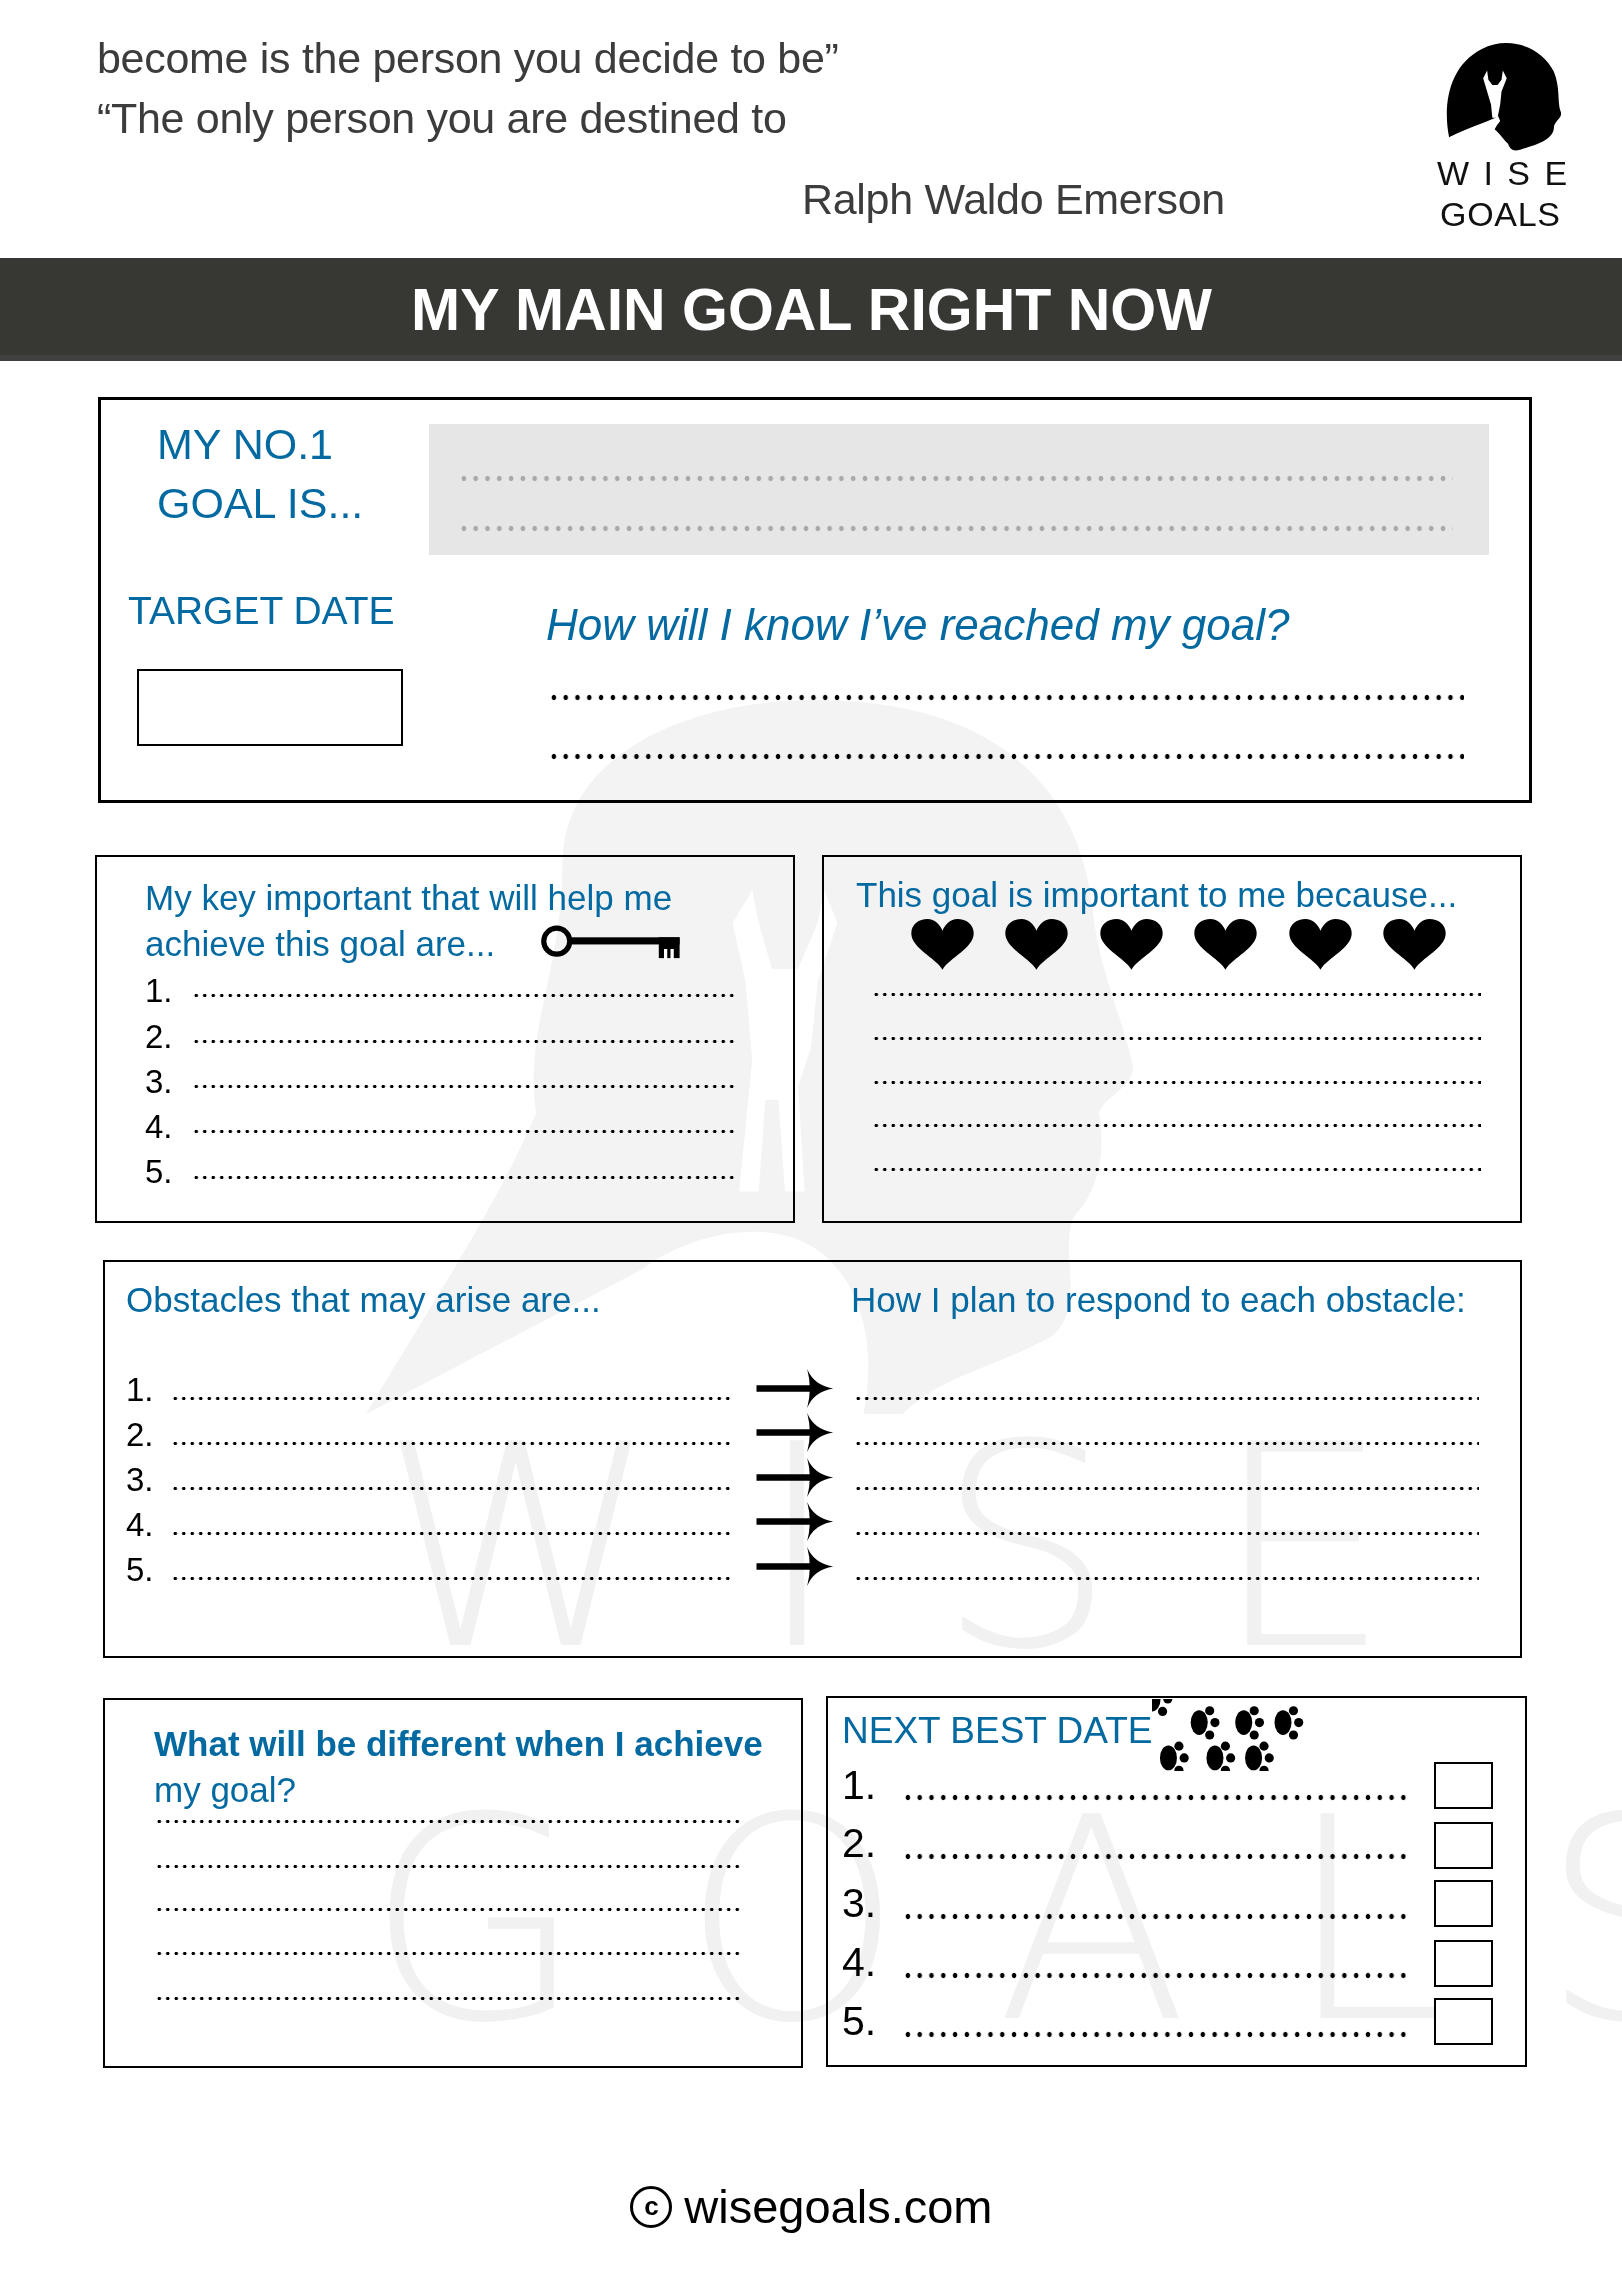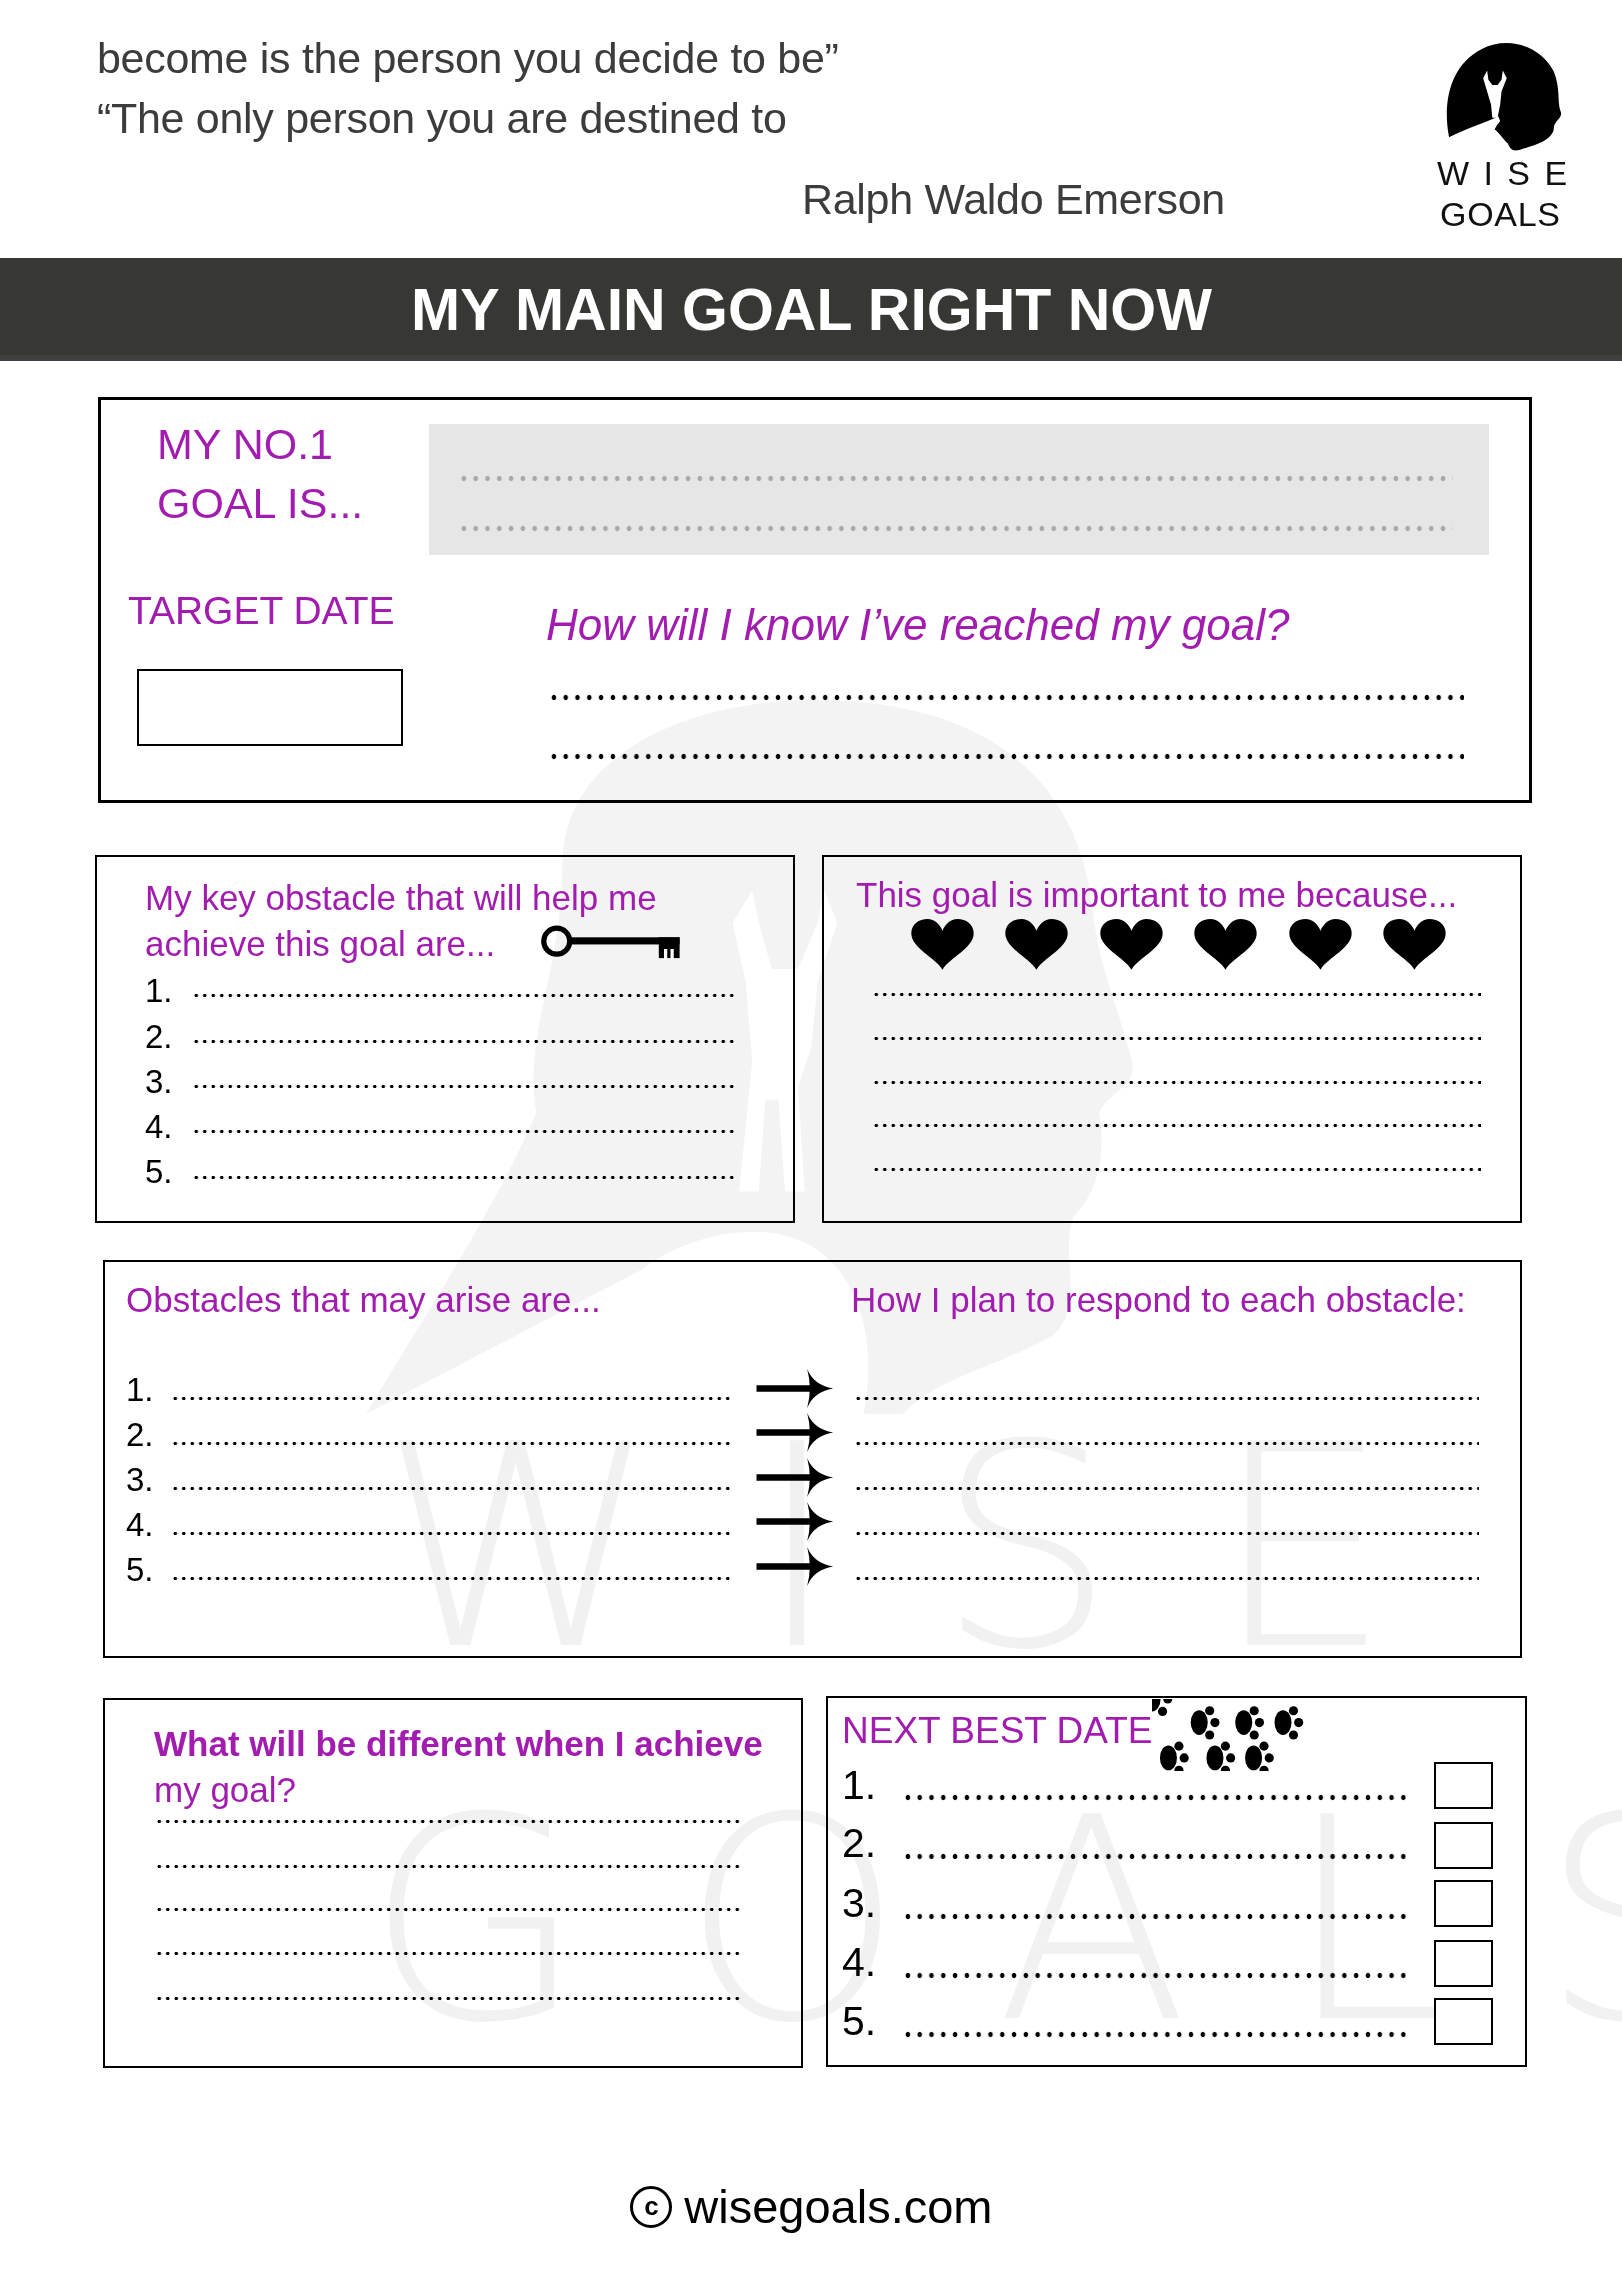--- a/index.html
+++ b/index.html
@@ -26,21 +26,21 @@
 
   .box { position:absolute; border:2px solid #000; background:transparent; z-index:2; box-sizing:border-box; }
   .box.thick { border-width:3.3px; }
 
   .dots { position:absolute; height:5.2px;
           background-image:radial-gradient(circle, #000 1.7px, transparent 2px);
           background-size:8.5px 5.2px; background-repeat:repeat-x; }
   .dots.grey { background-image:radial-gradient(circle, #a8a8a8 2.3px, transparent 2.6px); background-size:11.8px 6.5px; height:6.5px; }
   .dots.big { background-image:radial-gradient(circle, #000 2.2px, transparent 2.6px); background-size:11.8px 6.5px; height:6.5px; }
 
-  .label { position:absolute; font-size:35px; line-height:1.2; color:#a21caf; white-space:nowrap; }
+  .label { position:absolute; font-size:35px; line-height:1.2; color:#0369a1; white-space:nowrap; }
   .num { position:absolute; font-size:33px; color:#000; }
   .num.big { font-size:41px; }
 
   .goal-grey { position:absolute; left:429px; top:424px; width:1060px; height:131px; background:#e6e6e6; z-index:2; }
   .date-box { position:absolute; left:137px; top:669px; width:266px; height:77px; border:2px solid #000; box-sizing:border-box; background:transparent; z-index:3; }
 
   .check { position:absolute; width:59px; height:47px; border:2px solid #000; box-sizing:border-box; background:#fff; z-index:3; }
 
   .footer { position:absolute; left:0; right:0; top:2179px; text-align:center; font-size:47px; color:#000; z-index:2; }
   .copyright-icon { display:inline-block; width:42px; height:42px; border:3.9px solid #000; border-radius:50%;
@@ -83,21 +83,21 @@
   <div class="dots grey" style="left:29px; top:51px; width:995px;"></div>
   <div class="dots grey" style="left:29px; top:101px; width:995px;"></div>
 </div>
 <div class="label" style="left:128px; top:588px; font-size:39px; z-index:3;">TARGET DATE</div>
 <div class="date-box"></div>
 <div class="label" style="left:546px; top:599px; font-size:44px; z-index:3;font-style:italic;">How will I know I’ve reached my goal?</div>
 <div class="dots big" style="left:548px; top:694px; width:916px; z-index:3;"></div>
 <div class="dots big" style="left:548px; top:753px; width:916px; z-index:3;"></div>
 
 <div class="box" style="left:95px; top:855px; width:700px; height:368px;"></div>
-<div class="label" style="left:145px; top:877px; z-index:3;">My key obstacle that will help me</div>
+<div class="label" style="left:145px; top:877px; z-index:3;">My key important that will help me</div>
 <div class="label" style="left:145px; top:923px; z-index:3;">achieve this goal are...</div>
 <svg class="abs" viewBox="0 0 220 60" style="left:540px; top:923px; width:144px; height:39px; z-index:3;">
   <circle cx="25" cy="28" r="20" fill="none" stroke="#000" stroke-width="8"></circle>
   <rect x="44" y="22" width="170" height="11" fill="#000"></rect>
   <rect x="182" y="22" width="32" height="32" fill="#000"></rect>
   <rect x="190" y="40" width="5" height="16" fill="#fff"></rect>
   <rect x="200" y="40" width="5" height="16" fill="#fff"></rect>
 </svg>
 <div>
   <div class="num" style="left:145px; top:972px; z-index:3;">1.</div>

